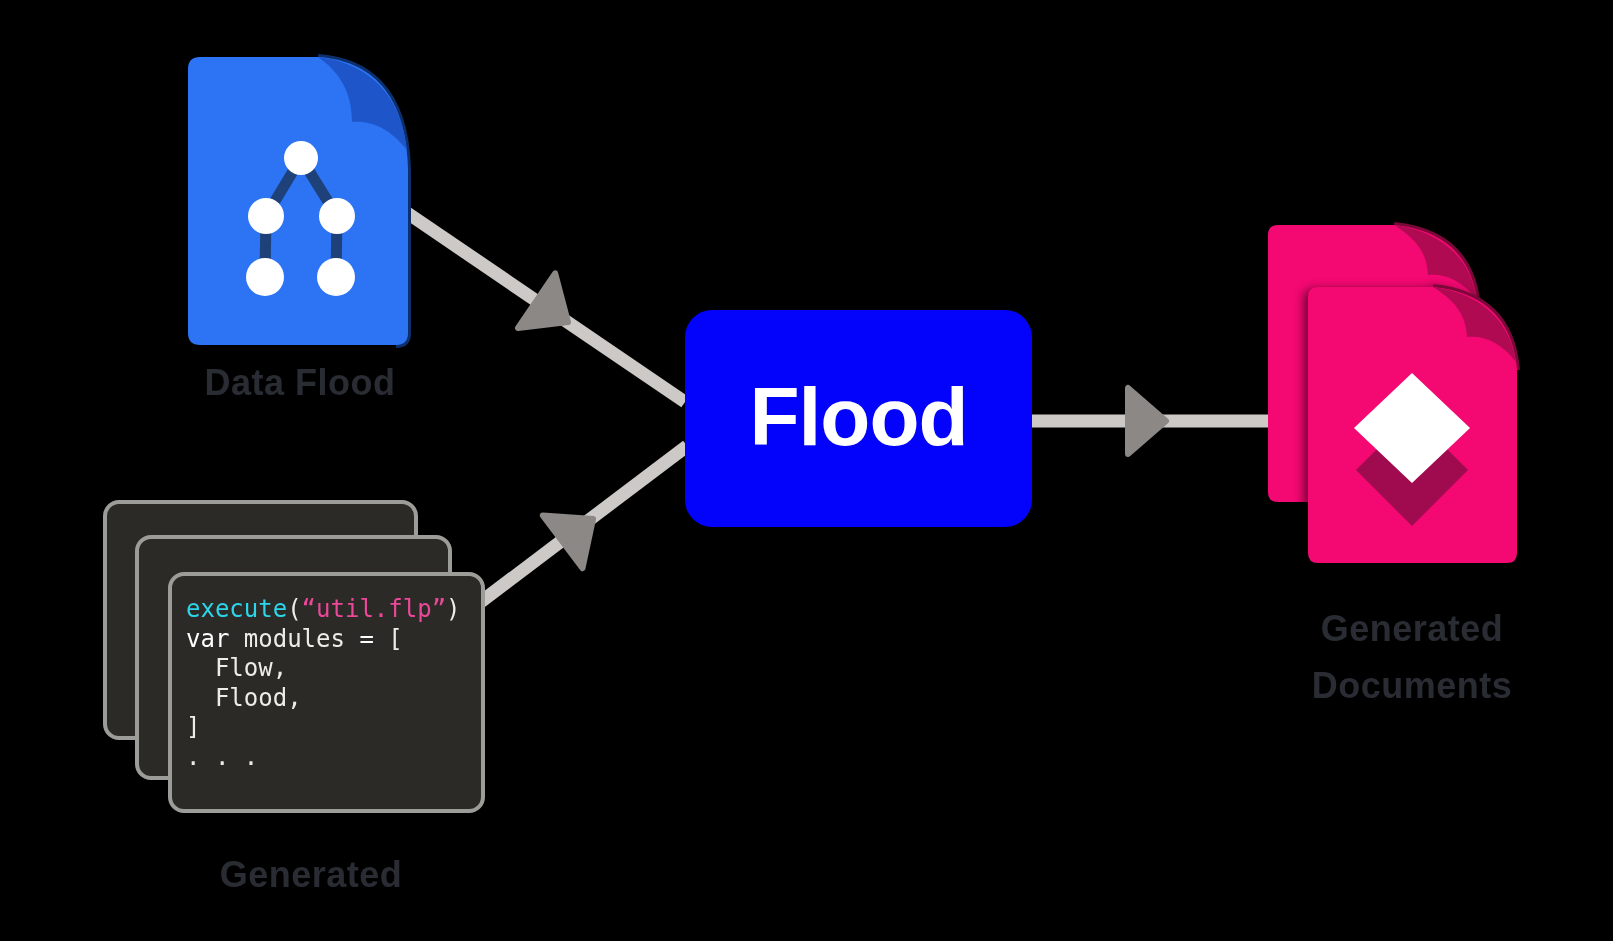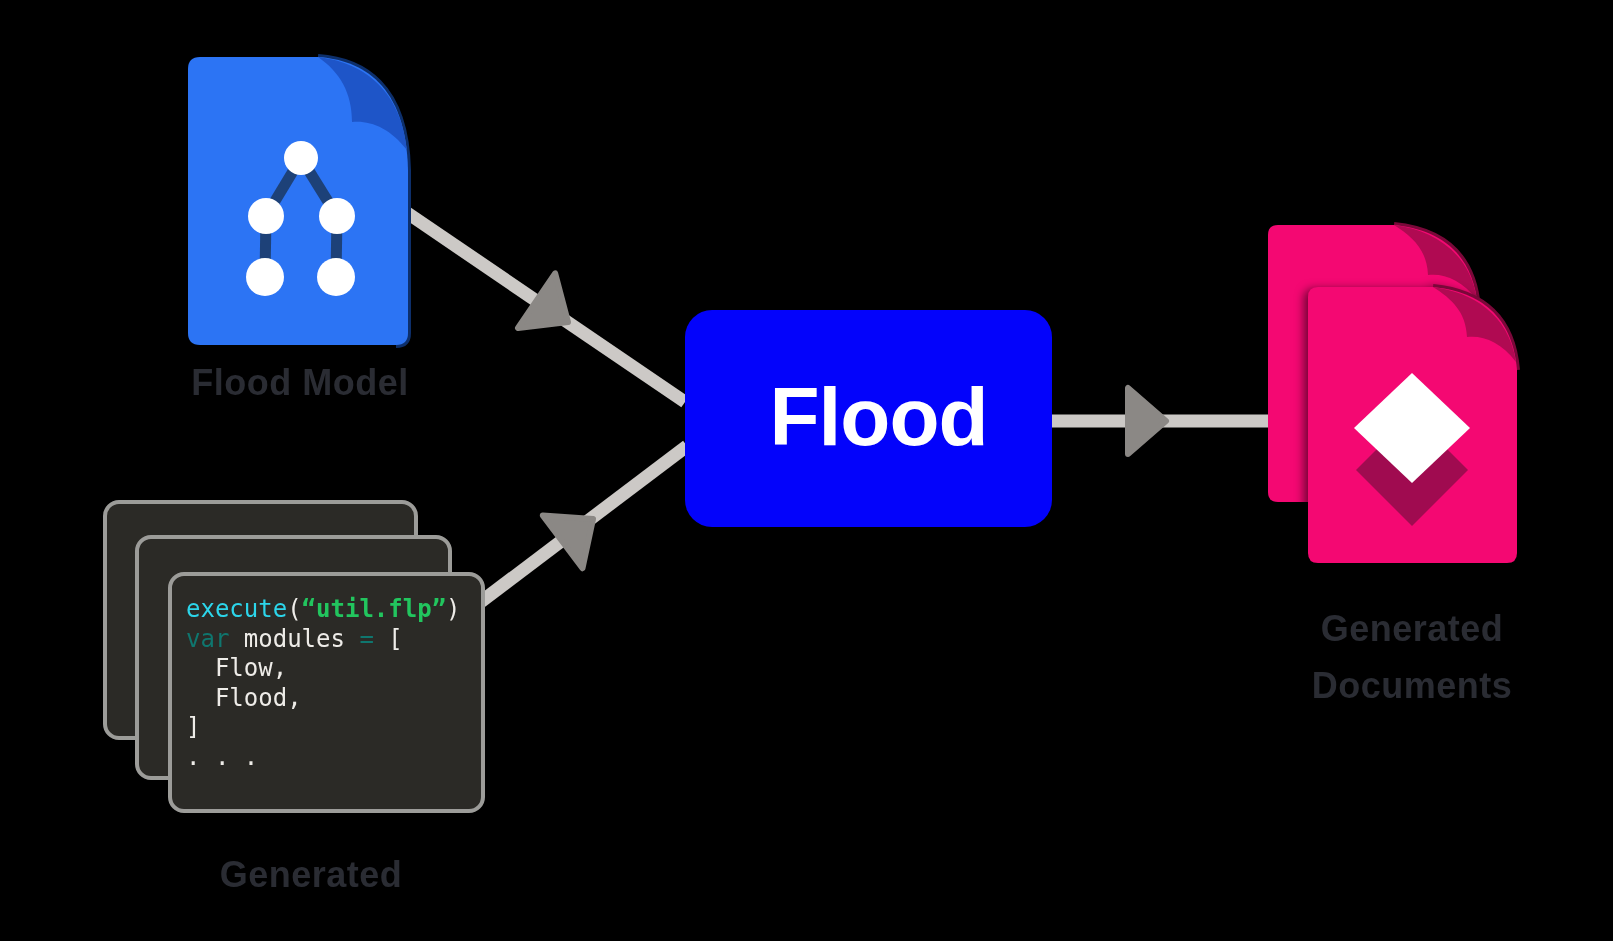--- a/index.html
+++ b/index.html
@@ -9,21 +9,21 @@
     background:#000000;
     overflow:hidden;
     font-family:"Liberation Sans", sans-serif;
   }
   #shapes{position:absolute;left:0;top:0;width:1613px;height:941px;}
 
   
   .flood-box{
     position:absolute;left:685px;top:310px;width:347px;height:217px;
     background:#0303fb;border-radius:27px;
-    display:flex;align-items:center;justify-content:center;padding-left:20px;
+    display:flex;align-items:center;justify-content:center;
   }
   .flood-box .flood-label{
     color:#ffffff;font-size:82px;font-weight:bold;letter-spacing:-1px;
     transform:translateY(-2px);
   }
 
   
   .panel{
     position:absolute;box-sizing:border-box;
     background:#2b2a26;border:4px solid #9c9c99;border-radius:16px;
@@ -32,22 +32,22 @@
   .panel.mid  {left:135px;top:535px;width:317px;height:245px;}
   .panel.front{left:168px;top:572px;width:317px;height:241px;}
 
   .code{
     position:absolute;left:186px;top:595px;
     font-family:"DejaVu Sans Mono", monospace;
     font-size:24px;line-height:29.5px;
     white-space:pre;
   }
   .tk-cyan  {color:#2cd5ea;}
-  .tk-yellow{color:#22c55e;font-weight:bold;}
-  .tk-pink  {color:#0f766e;}
+  .tk-yellow{color:#ec4899;}
+  .tk-pink  {color:#ffffff;}
   .tk-white {color:#eeece8;}
 
   
   .caption{
     position:absolute;
     color:#2a2c33;font-weight:800;font-size:36px;
     text-align:center;letter-spacing:0.5px;
   }
   .caption.data-model{left:150px;top:362px;width:300px;}
   .caption.template  {left:161px;top:854px;width:300px;}
@@ -117,17 +117,17 @@
   <div class="panel back"></div>
   <div class="panel mid"></div>
   <div class="panel front"></div>
 
   <div class="code"><div class="code-line"><span class="tk-cyan">execute</span><span class="tk-white">(</span><span class="tk-yellow">“util.flp”</span><span class="tk-white">)</span></div><div class="code-line"><span class="tk-pink">var</span><span class="tk-white"> modules </span><span class="tk-pink">=</span><span class="tk-white"> [</span></div><div class="code-line"><span class="tk-white">  Flow,</span></div><div class="code-line"><span class="tk-white">  Flood,</span></div><div class="code-line"><span class="tk-white">]</span></div><div class="code-line"><span class="tk-white">. . .</span></div></div>
 
   <div class="flood-box">
     <span class="flood-label">Flood</span>
   </div>
 
-  <div class="caption data-model">Flood Model</div>
+  <div class="caption data-model">Data Flood</div>
   <div class="caption template">Generated</div>
   <div class="caption generated">Generated Documents</div>
 
 </div>
 
 </body></html>

